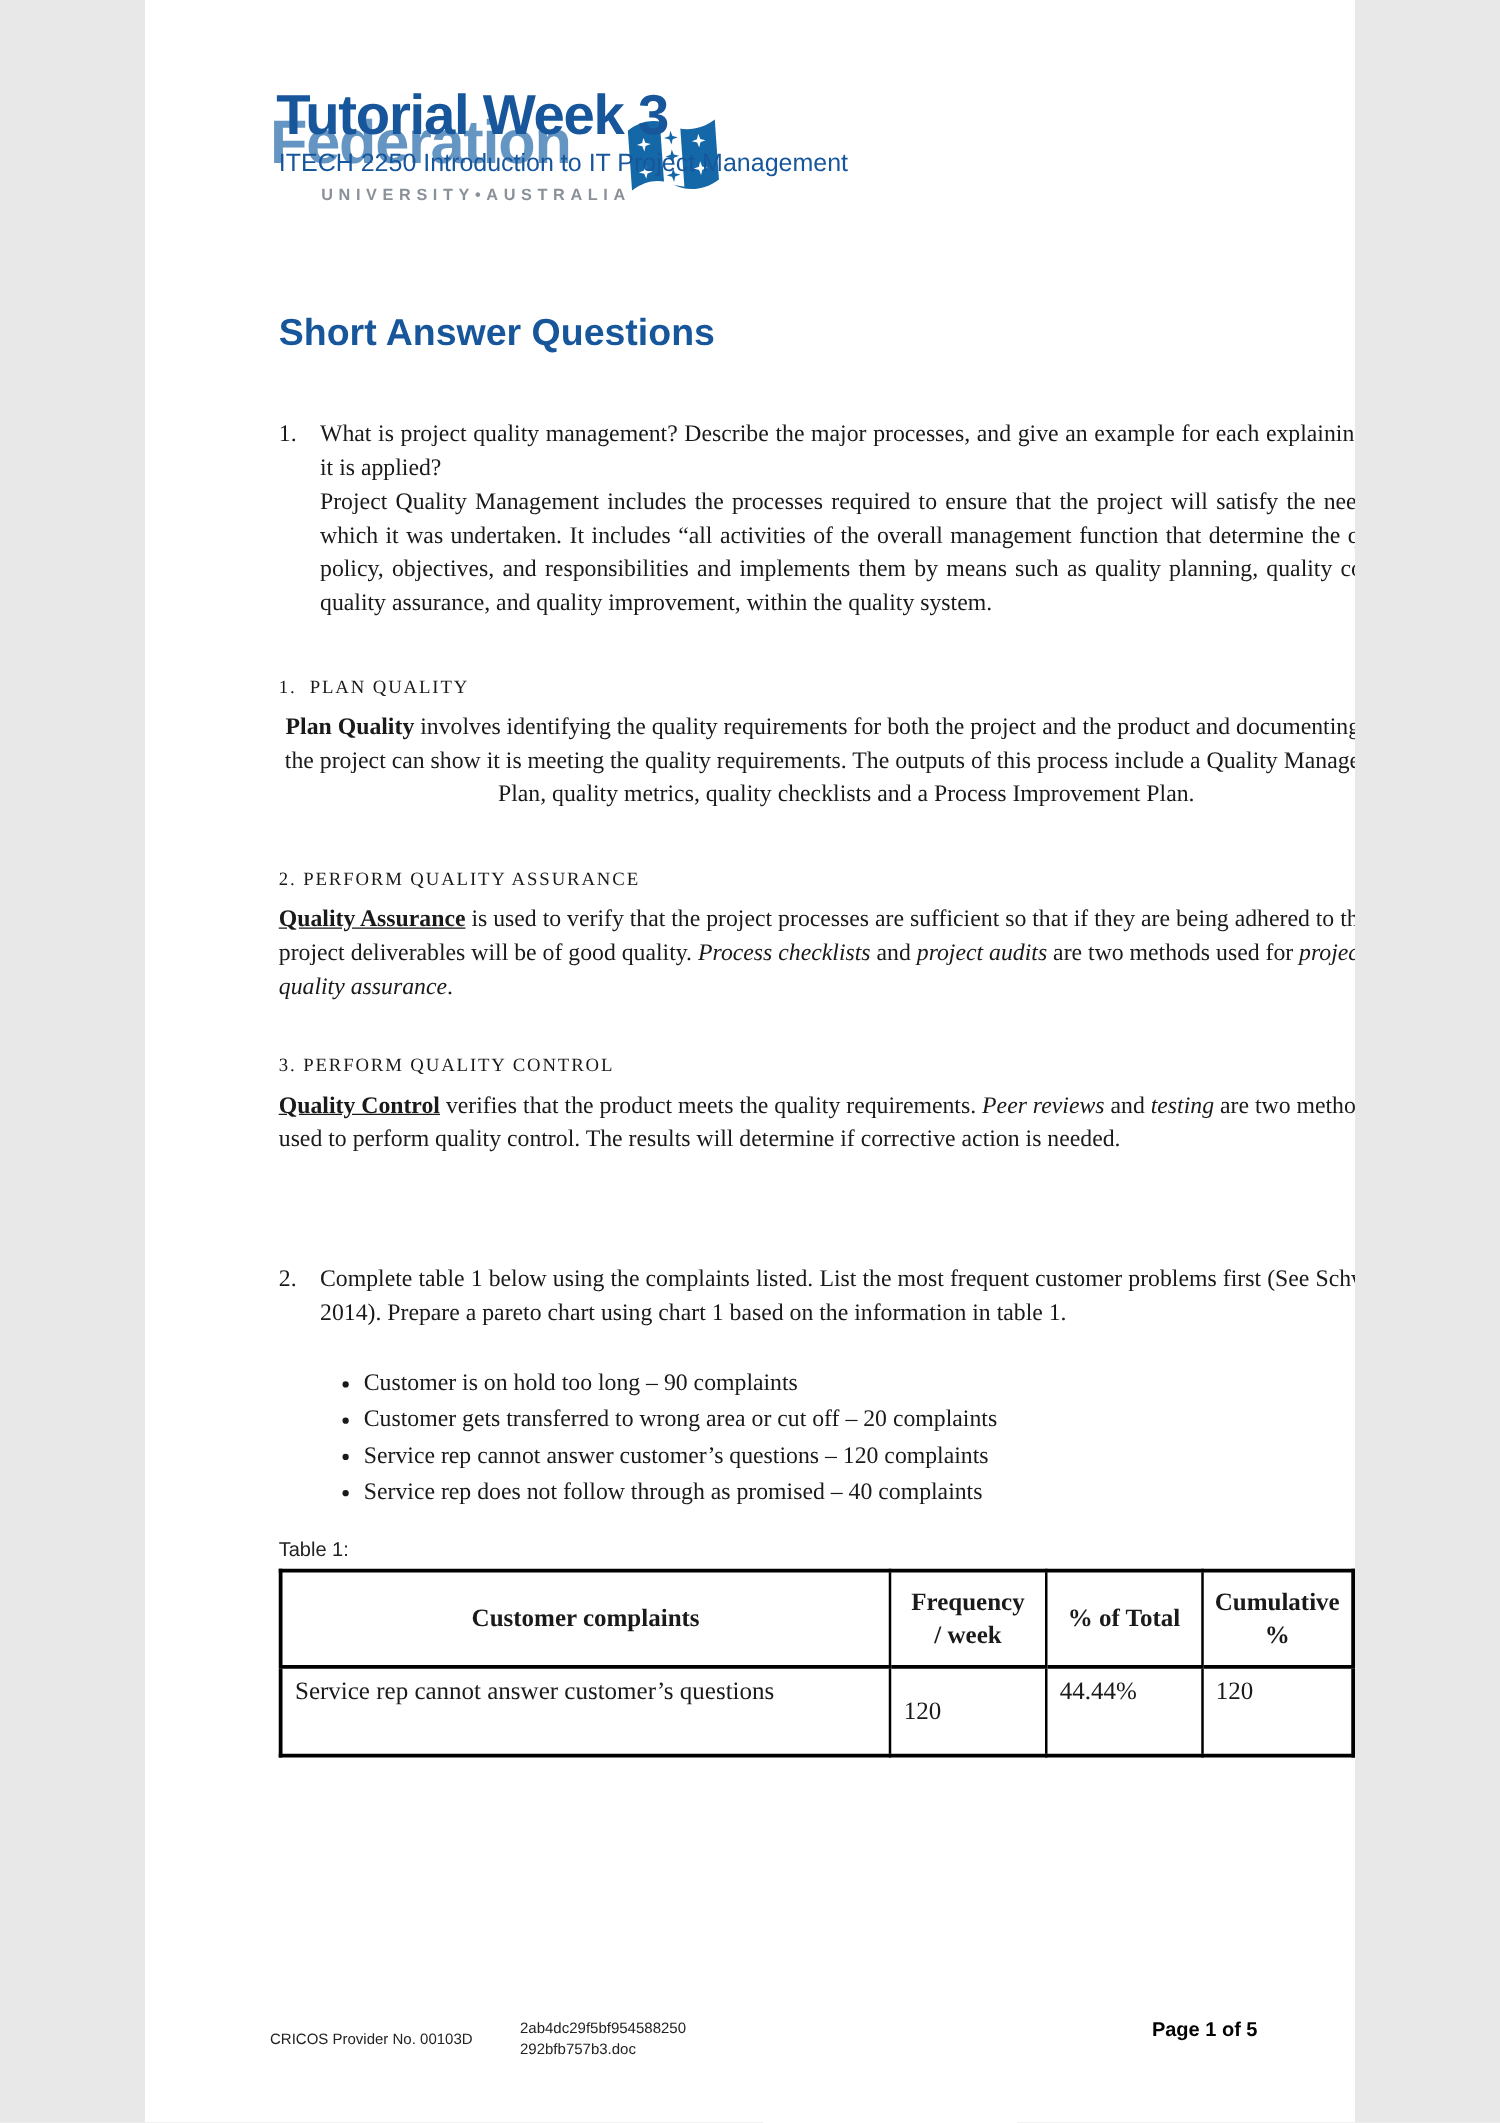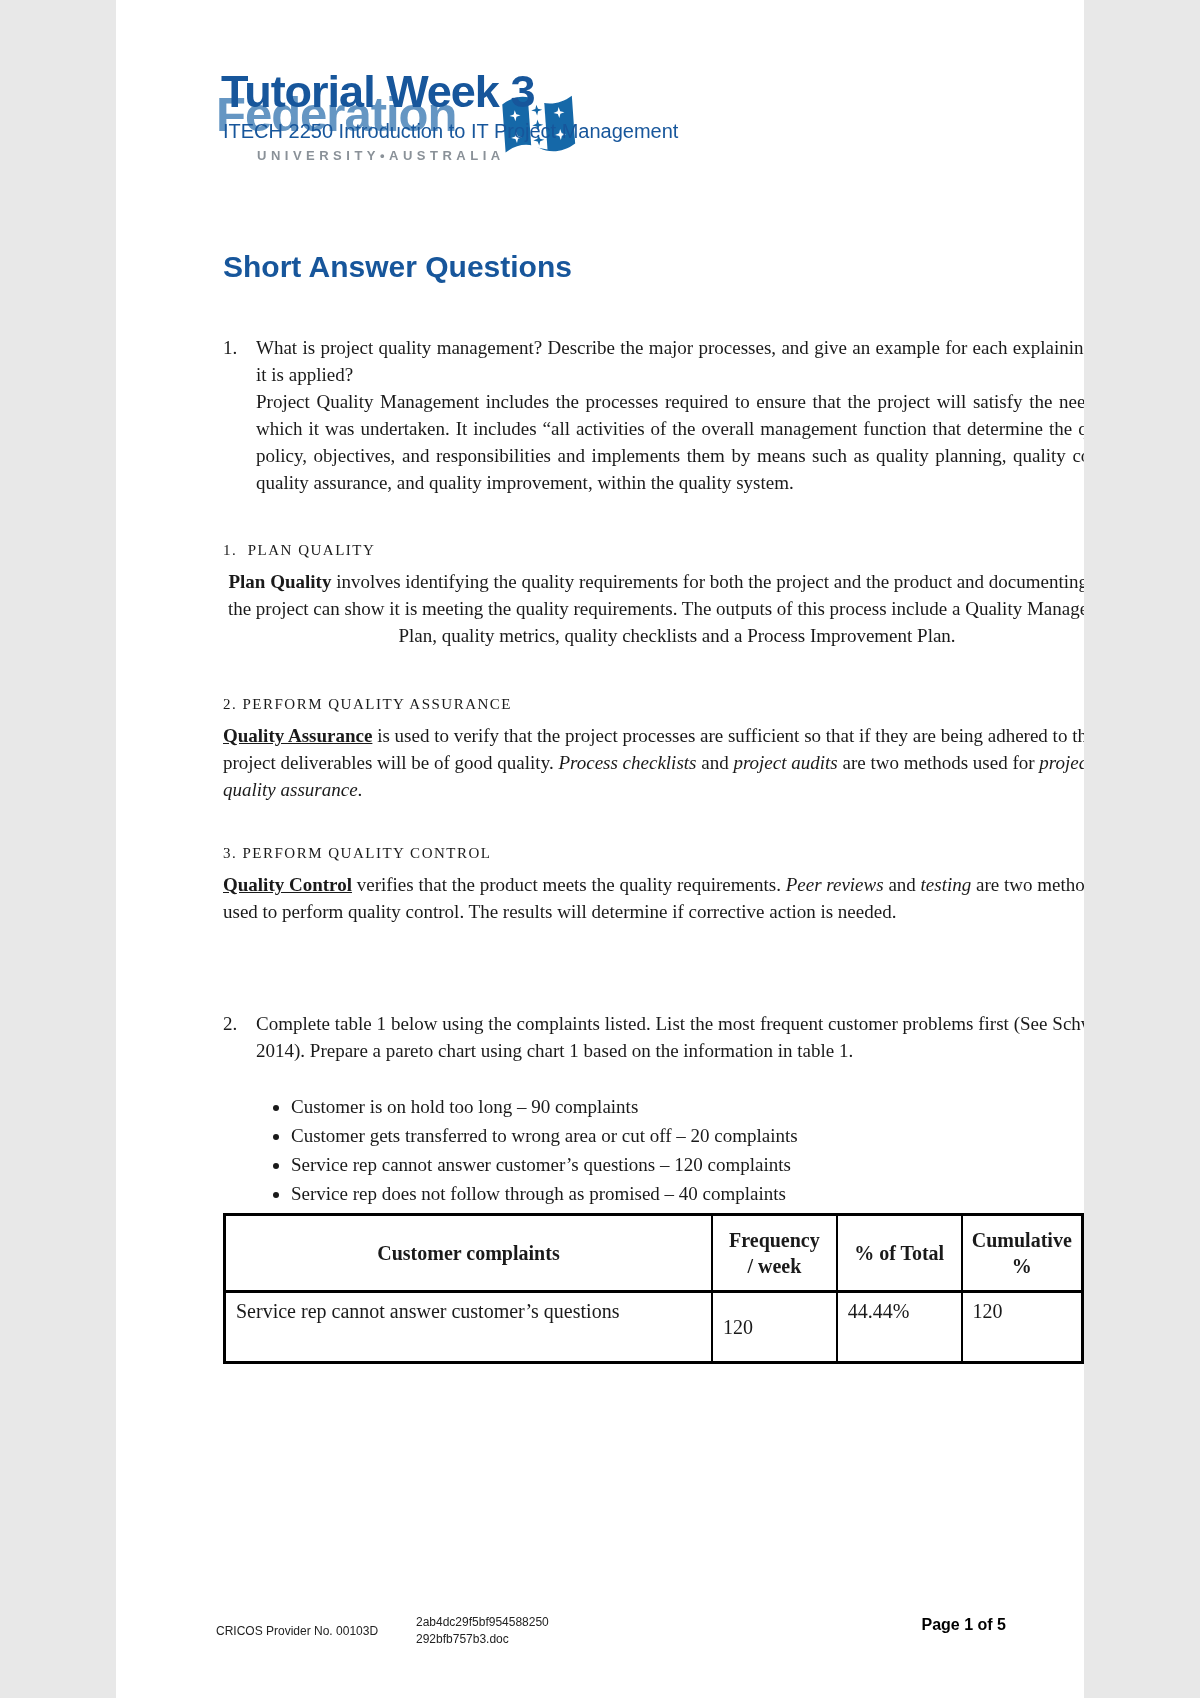--- a/index.html
+++ b/index.html
@@ -145,20 +145,21 @@
       <div class="li-body justify">Complete table 1 below using the complaints listed. List the most frequent customer problems first (See Schwalbe, 2014). Prepare a pareto chart using chart 1 based on the information in table 1.</div>
     </div>
 
     <ul class="bullets">
       <li>Customer is on hold too long – 90 complaints</li>
       <li>Customer gets transferred to wrong area or cut off – 20 complaints</li>
       <li>Service rep cannot answer customer’s questions – 120 complaints</li>
       <li>Service rep does not follow through as promised – 40 complaints</li>
     </ul>
 
+    <div class="table-label">Table 1:</div>
     <table>
       <colgroup>
         <col style="width:490px">
           <col style="width:125px">
           <col style="width:125px">
           <col style="width:121px">
       </colgroup>
       <thead>
         <tr>
           <th class="th-left">Customer complaints</th>

